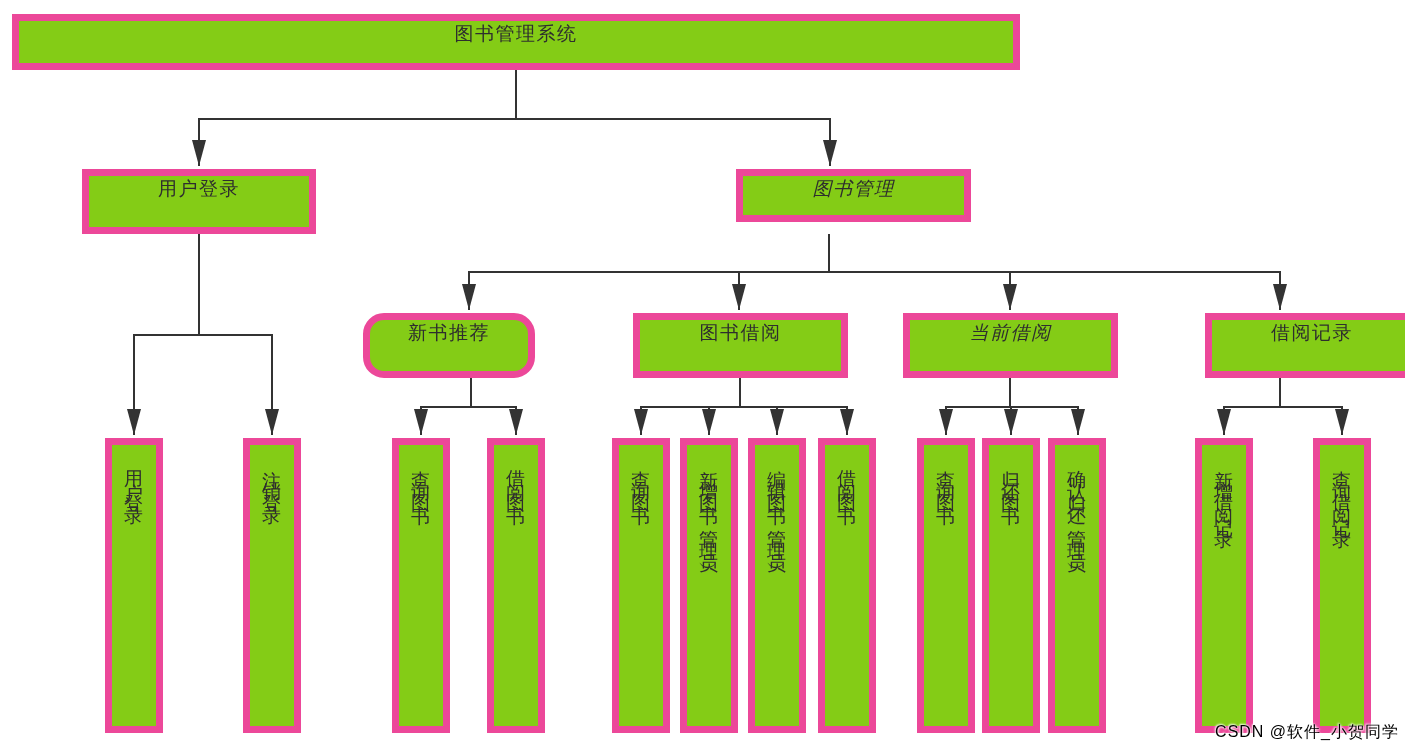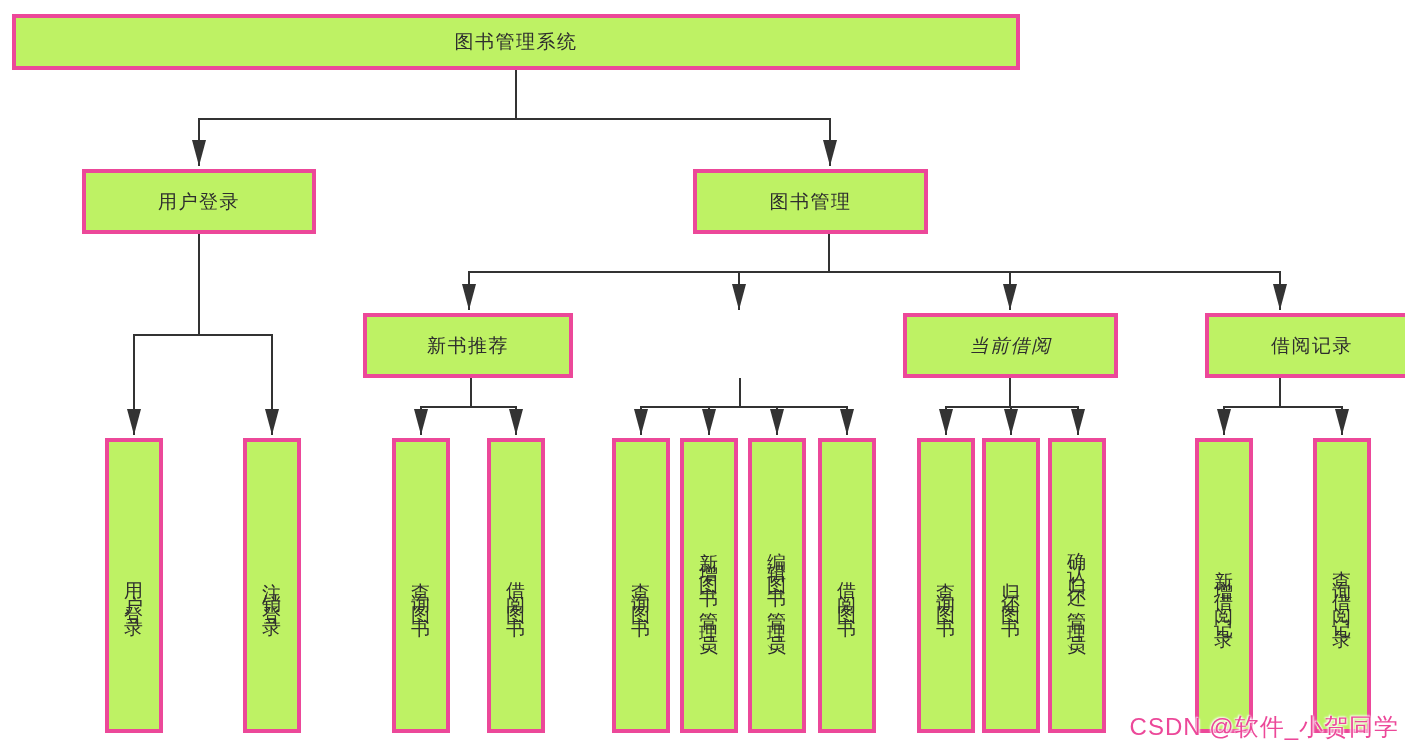--- a/index.html
+++ b/index.html
@@ -19,34 +19,33 @@
   svg.connectors {
     position: absolute;
     left: 0;
     top: 0;
     width: 1405px;
     height: 747px;
   }
   .box {
     position: absolute;
     box-sizing: border-box;
-    border: 4px solid #ec4899;
-    background: #bef264;
+    border: 7px solid #ec4899;
+    background: #84cc16;
     display: flex;
-    align-items: center;
     justify-content: center;
     font-size: 19px;
     letter-spacing: 1.5px;
     white-space: nowrap;
   }
   .box.root    { left: 12px;  top: 14px;  width: 1008px; height: 56px; }
   .box.lvl2a   { left: 82px;  top: 169px; width: 234px;  height: 65px; }
-  .box.lvl2b   { left: 693px; top: 169px; width: 235px;  height: 65px; }
+  .box.lvl2b   { left: 736px; top: 169px; width: 235px;  height: 53px; font-style: italic; }
   .box.lvl3    { top: 313px;  height: 65px; }
-  .box.l3a     { left: 363px;  width: 210px; }
+  .box.l3a     { left: 363px;  width: 172px; border-radius: 21px; }
   .box.l3b     { left: 633px;  width: 215px; }
   .box.l3c     { left: 903px;  width: 215px; font-style: italic; }
   .box.l3d     { left: 1173px; width: 214px; margin-left: 32px; }
   .box.tall {
     top: 438px;
     height: 295px;
     width: 58px;
   }
   .box.tall span {
     writing-mode: vertical-rl;
@@ -66,23 +65,23 @@
   .t8  { left: 818px; }
   .t9  { left: 917px; }
   .t10 { left: 982px; }
   .t11 { left: 1048px; width: 60px; }
   .t12 { left: 1195px; }
   .t13 { left: 1313px; width: 59px; }
   .watermark {
     position: absolute;
     right: 6px;
     bottom: 4px;
-    font-size: 24px;
+    font-size: 16px;
     letter-spacing: 1px;
-    color: #ec4899;
+    color: #000000;
     text-shadow: 0 0 2px #ffffff, 1px 1px 2px #ffffff, -1px -1px 2px #ffffff;
     z-index: 5;
   }
 </style>
 </head>
 <body>
 
 <div class="canvas">
 
   <svg class="connectors" viewBox="0 0 1405 747" xmlns="http://www.w3.org/2000/svg">
@@ -142,20 +141,23 @@
   <div class="box lvl2a">
     <span>用户登录</span>
   </div>
   <div class="box lvl2b">
     <span>图书管理</span>
   </div>
 
   <div class="box lvl3 l3a">
     <span>新书推荐</span>
   </div>
+  <div class="box lvl3 l3b">
+    <span>图书借阅</span>
+  </div>
   <div class="box lvl3 l3c">
     <span>当前借阅</span>
   </div>
   <div class="box lvl3 l3d">
     <span>借阅记录</span>
   </div>
 
   <div class="box tall t1">
     <span>用户登录</span>
   </div>

